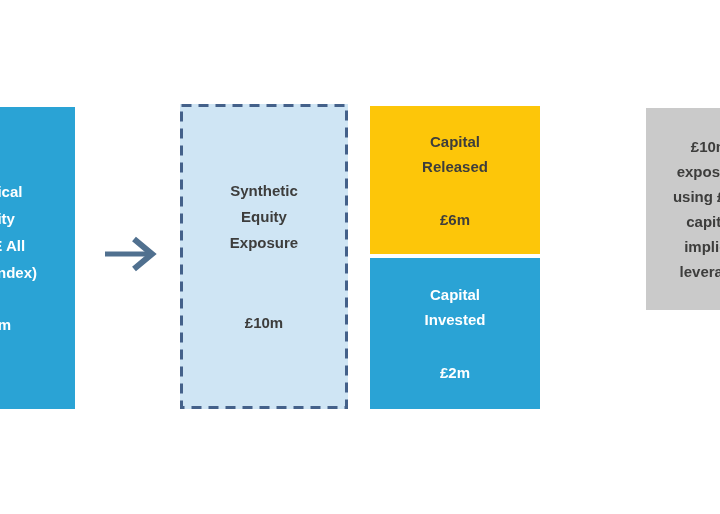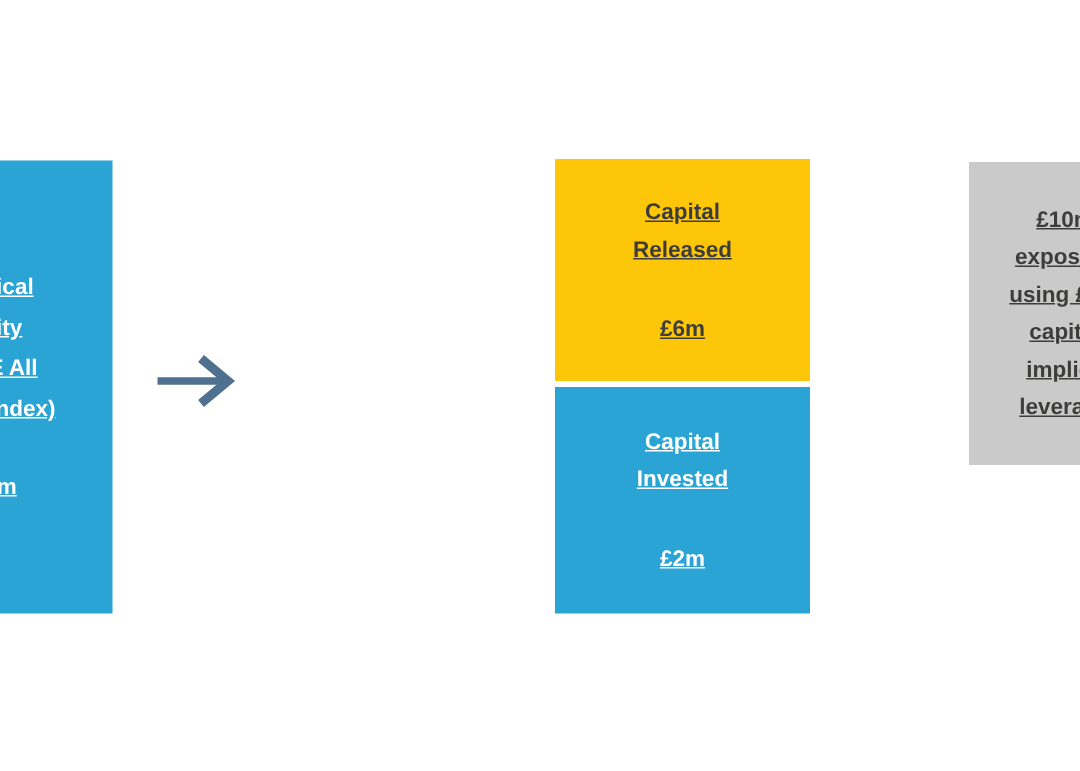--- a/index.html
+++ b/index.html
@@ -19,21 +19,20 @@
     position: absolute;
     box-sizing: border-box;
     display: flex;
     flex-direction: column;
     justify-content: center;
     align-items: center;
     text-align: center;
     font-size: 15px;
     font-weight: 600;
     color: #3d3d3c;
-    text-decoration: underline;
   }
   .box .title, .box .amount, .box .note-text {
     white-space: pre-line;
   }
   
   .box-physical {
     left: -91px; top: 107px;
     width: 166px; height: 302px;
     color: #ffffff;
     line-height: 27px;
@@ -94,20 +93,29 @@
     <div class="amount">£10m</div>
   </div>
 
   <div class="arrow-wrap">
     <svg width="56" height="36" viewBox="0 0 56 36">
       <line x1="2" y1="18" x2="46" y2="18" stroke-width="5" fill="none" stroke="#50708f"></line>
       <polyline points="31,3 49,18 31,33" fill="none" stroke-width="6" stroke="#50708f"></polyline>
     </svg>
   </div>
 
+  <div class="box box-synthetic" style="background-color: rgb(207, 229, 244);">
+    <svg class="dashed-border" width="168" height="305" viewBox="0 0 168 305">
+      <rect x="1.5" y="1.5" width="165" height="302" fill="none" stroke-width="3" stroke-dasharray="10 7" stroke="#44618a"></rect>
+    </svg>
+    <div class="inner title">Synthetic
+Equity
+Exposure</div>
+    <div class="inner amount">£10m</div>
+  </div>
 
   <div class="box box-released" style="background-color: rgb(253, 198, 9);">
     <div class="title">Capital
 Released</div>
     <div class="amount">£6m</div>
   </div>
 
   <div class="box box-invested" style="background-color: rgb(42, 163, 213);">
     <div class="title">Capital
 Invested</div>

